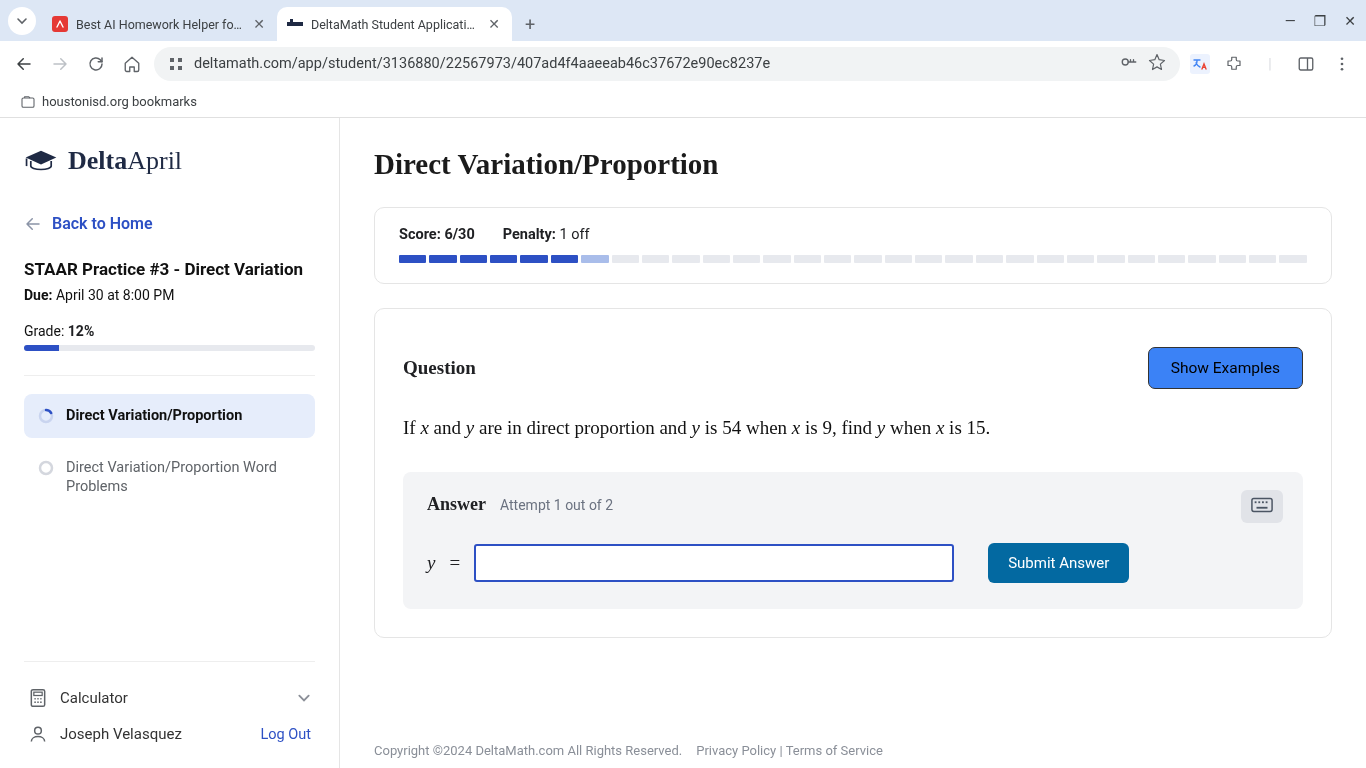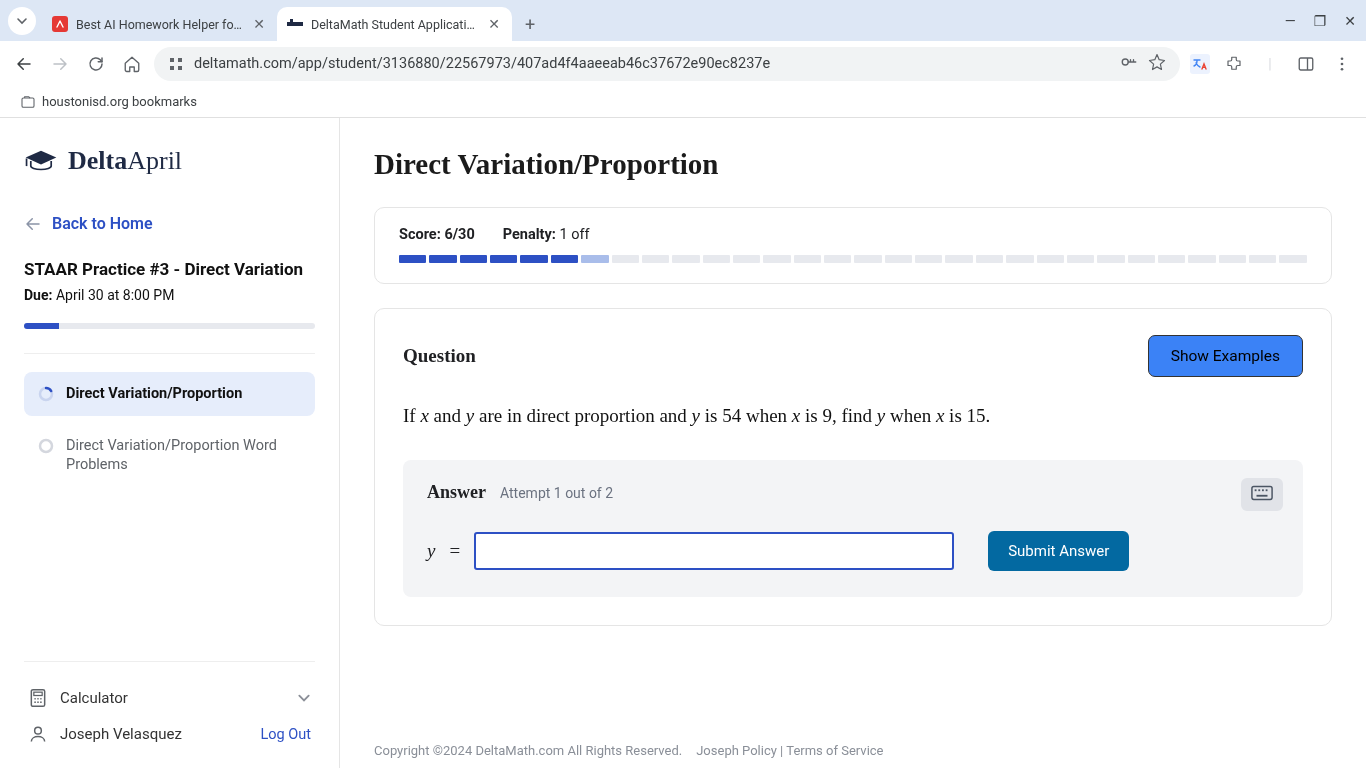--- a/index.html
+++ b/index.html
@@ -68,21 +68,21 @@
 
   .card { border: 1px solid #e5e5e5; border-radius: 10px; background: #fff; }
   .score-card { padding: 18px 24px 20px; margin-bottom: 24px; }
   .score-line { display: flex; gap: 28px; font-size: 14.5px; margin-bottom: 12px; }
   .score-line b { font-weight: 700; }
   .progress-grid { display: flex; gap: 3px; }
   .progress-seg { flex: 1; height: 8px; background: #e7e9ee; border-radius: 1px; }
   .progress-seg.filled { background: #2d50c4; }
   .progress-seg.partial { background: #a9bdea; }
 
-  .question-card { padding: 26px 28px 28px; }
+  .question-card { padding: 38px 28px 28px; }
   .q-head { display: flex; align-items: center; justify-content: space-between; margin-bottom: 24px; }
   .q-label { font-family: Georgia, "Times New Roman", serif; font-size: 19px; font-weight: 700; }
   .btn-outline { border: 1.5px solid #333; background: #3b82f6; padding: 11px 22px; border-radius: 7px; font-size: 15.5px; cursor: pointer; font-family: inherit; }
   .q-text { font-family: Georgia, "Times New Roman", serif; font-size: 19px; line-height: 1.55; color: #111; margin-bottom: 30px; }
   .mvar { font-style: italic; font-family: "Times New Roman", serif; }
 
   .answer-box { background: #f3f4f6; border-radius: 8px; padding: 22px 24px 26px; position: relative; }
   .a-head { display: flex; align-items: baseline; gap: 14px; margin-bottom: 28px; }
   .a-label { font-family: Georgia, "Times New Roman", serif; font-size: 18px; font-weight: 700; }
   .a-attempt { font-size: 14px; color: #6b7280; }
@@ -230,20 +230,24 @@
       <svg width="18" height="18" viewBox="0 0 24 24">
           <path d="M20 12H4m0 0l7-7m-7 7l7 7" stroke="#8b94a7" stroke-width="2" fill="none" stroke-linecap="round" stroke-linejoin="round"></path>
         </svg>
       <span>Back to Home</span>
     </div>
 
     <div class="assignment-title">STAAR Practice #3 - Direct Variation</div>
     <div class="assignment-meta">
       <span class="label">Due:</span>
       <span>April 30 at 8:00 PM</span>
+    </div>
+    <div class="grade">
+      <span class="label">Grade:</span>
+      <span class="value">12%</span>
     </div>
     <div class="grade-bar">
       <div class="grade-fill" id="grade-fill" style="width: 12%;"></div>
     </div>
 
     <div class="section-divider"></div>
 
     <div class="topic-list">
       <div class="topic-item active">
         <span class="topic-status">
@@ -366,19 +370,19 @@
           <span class="a-eq">=</span>
           <input class="a-input" type="text" value="" style="">
           <button class="btn-primary">Submit Answer</button>
         </div>
       </div>
     </div>
 
     <div class="footer">
       <span>Copyright ©2024 DeltaMath.com All Rights Reserved.</span>
       <span>
-        <a>Joseph Policy</a>
+        <a>Privacy Policy</a>
         <span>|</span>
         <a>Terms of Service</a>
       </span>
     </div>
   </main>
 </div>
 
 </body></html>

